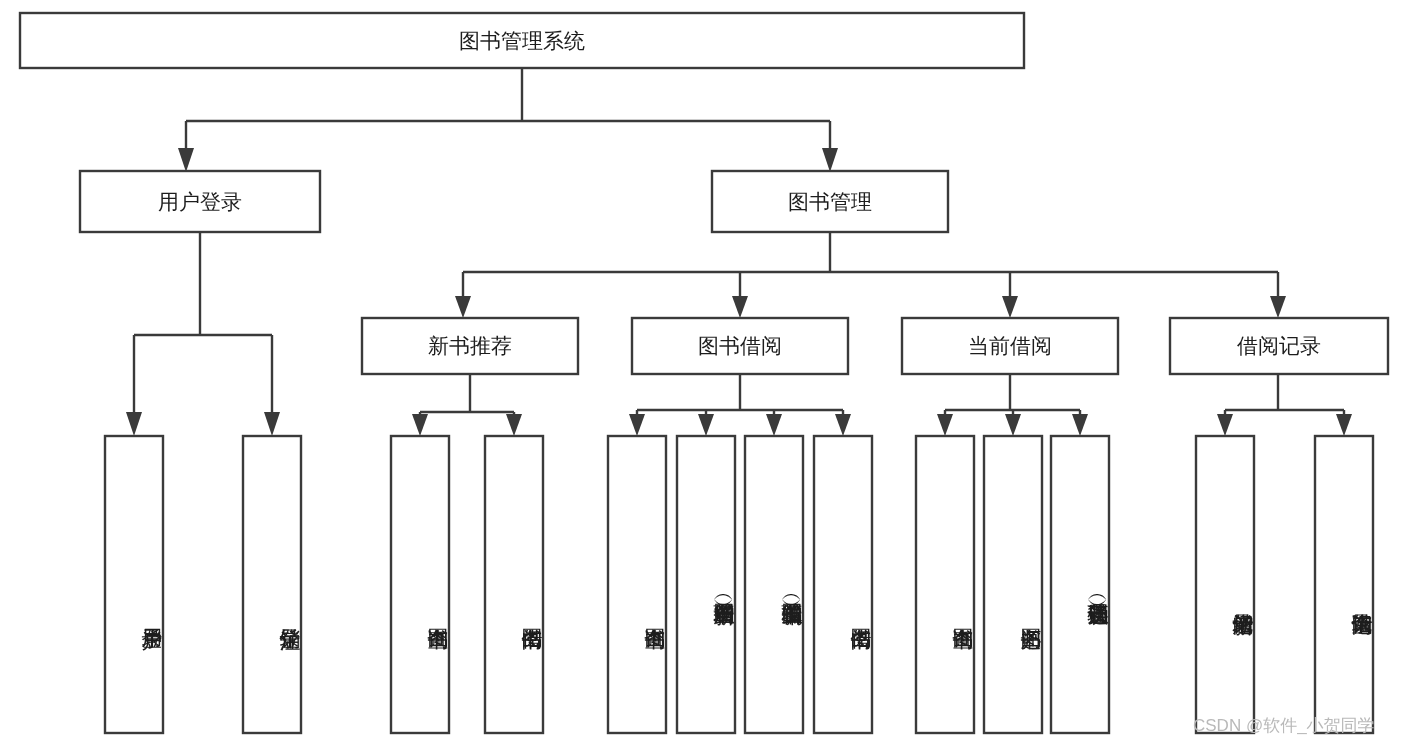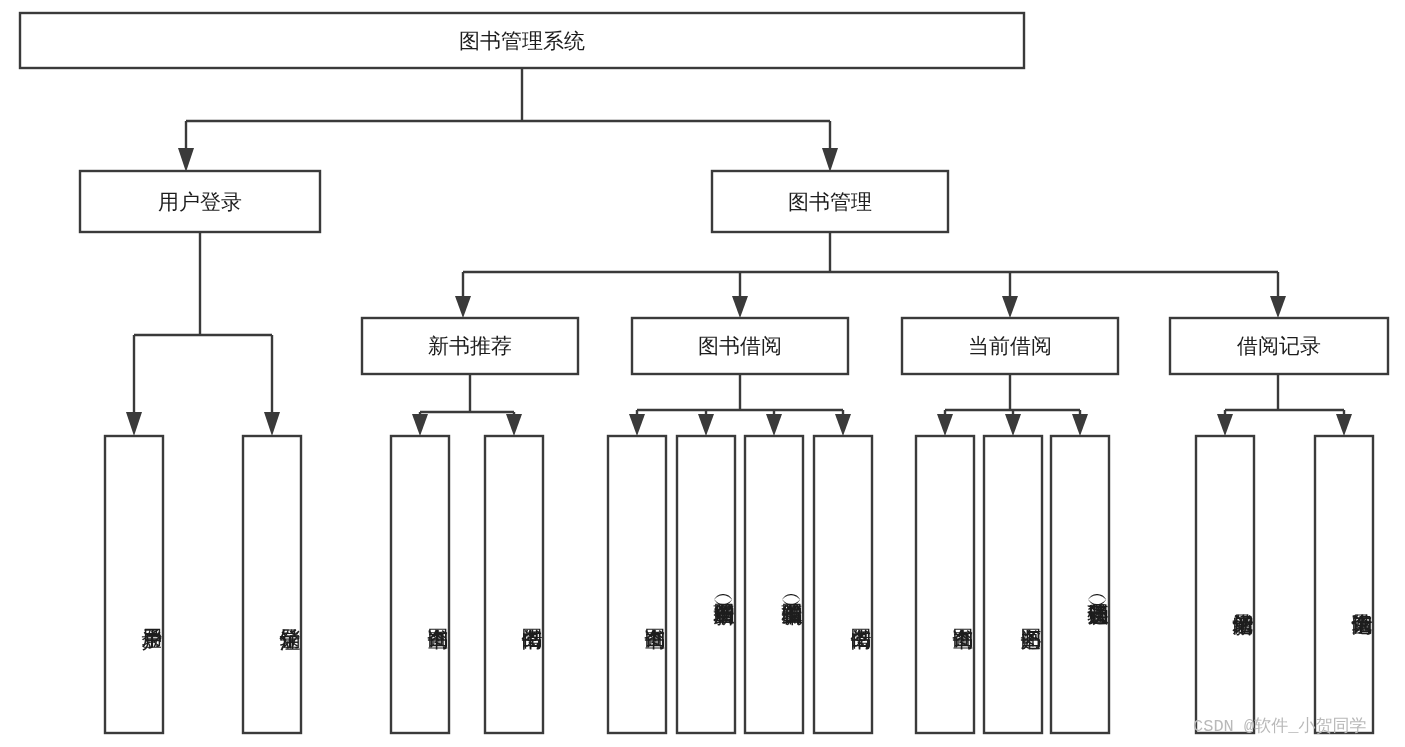--- a/index.html
+++ b/index.html
@@ -61,21 +61,21 @@
     white-space: nowrap;
     font-family: "DejaVu Sans", "Liberation Sans", sans-serif;
     pointer-events: none;
   }
   .watermark {
     position: absolute;
     left: 1193px;
     top: 714px;
     font-size: 17px;
     color: #b9b9b9;
-    font-family: Liberation Mono, monospace;
+    font-family: Liberation Sans, sans-serif;
     white-space: nowrap;
   }
 </style>
 </head>
 <body>
 
 <div id="diagram-root">
 
   <svg id="flow" viewBox="0 0 1405 747">
 

